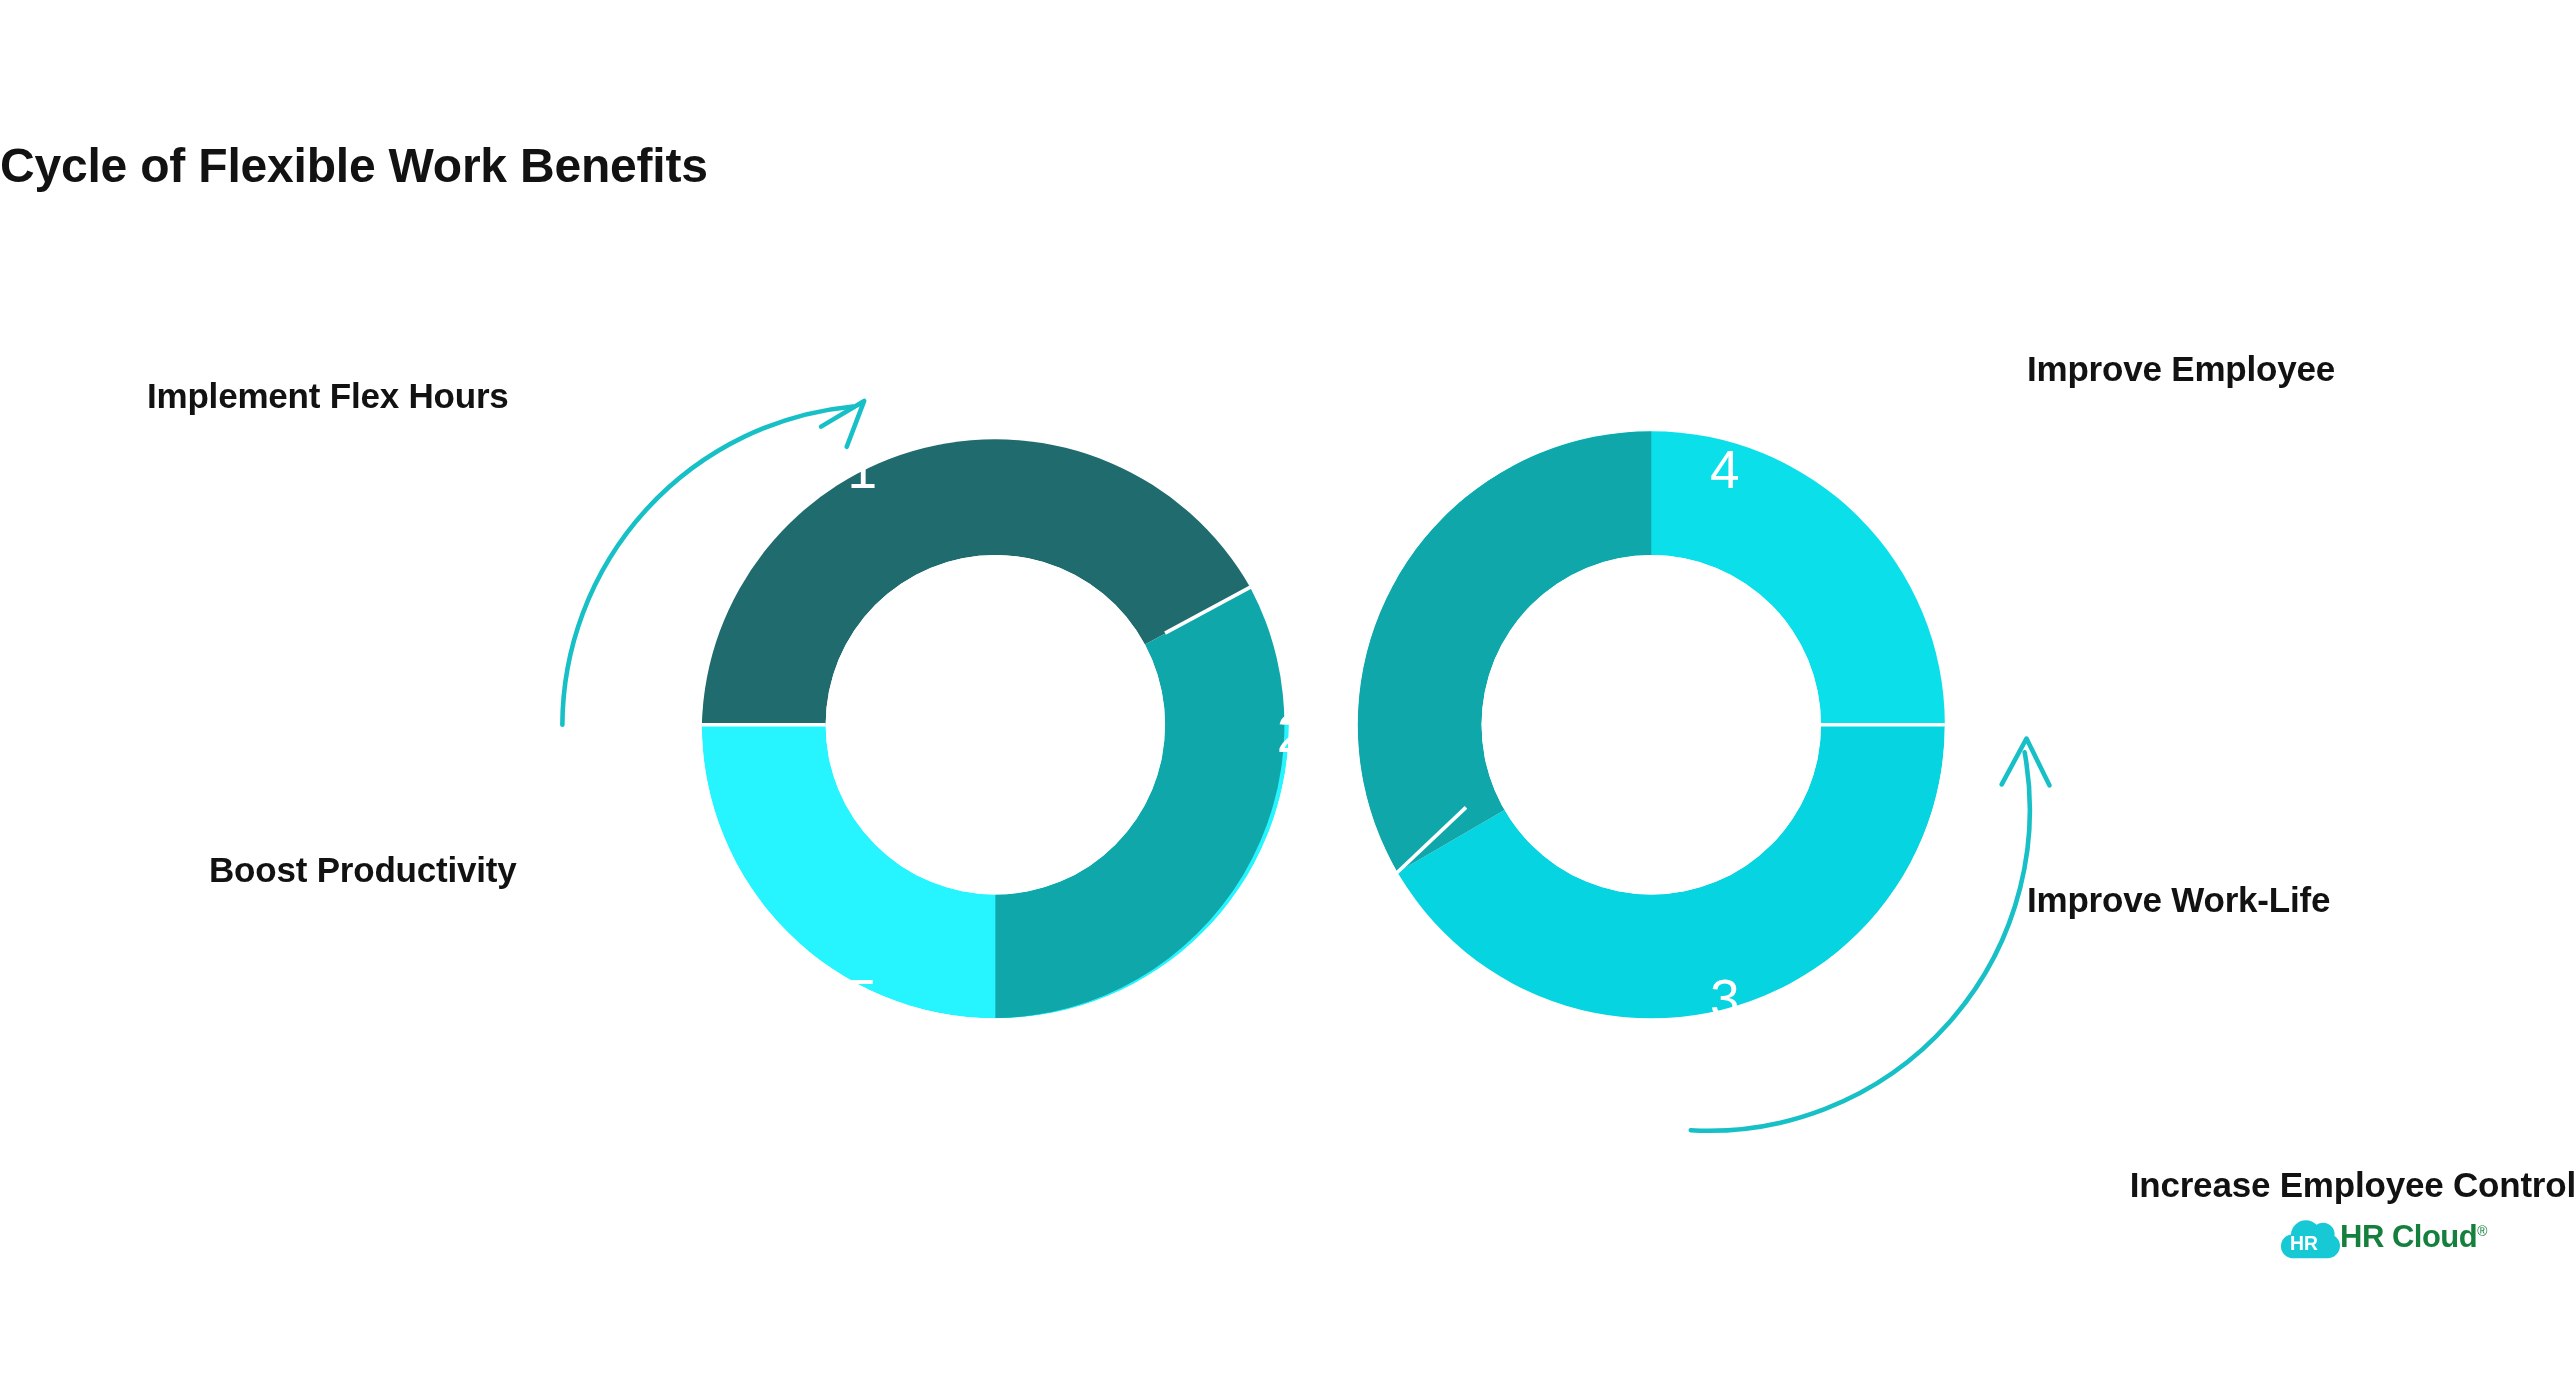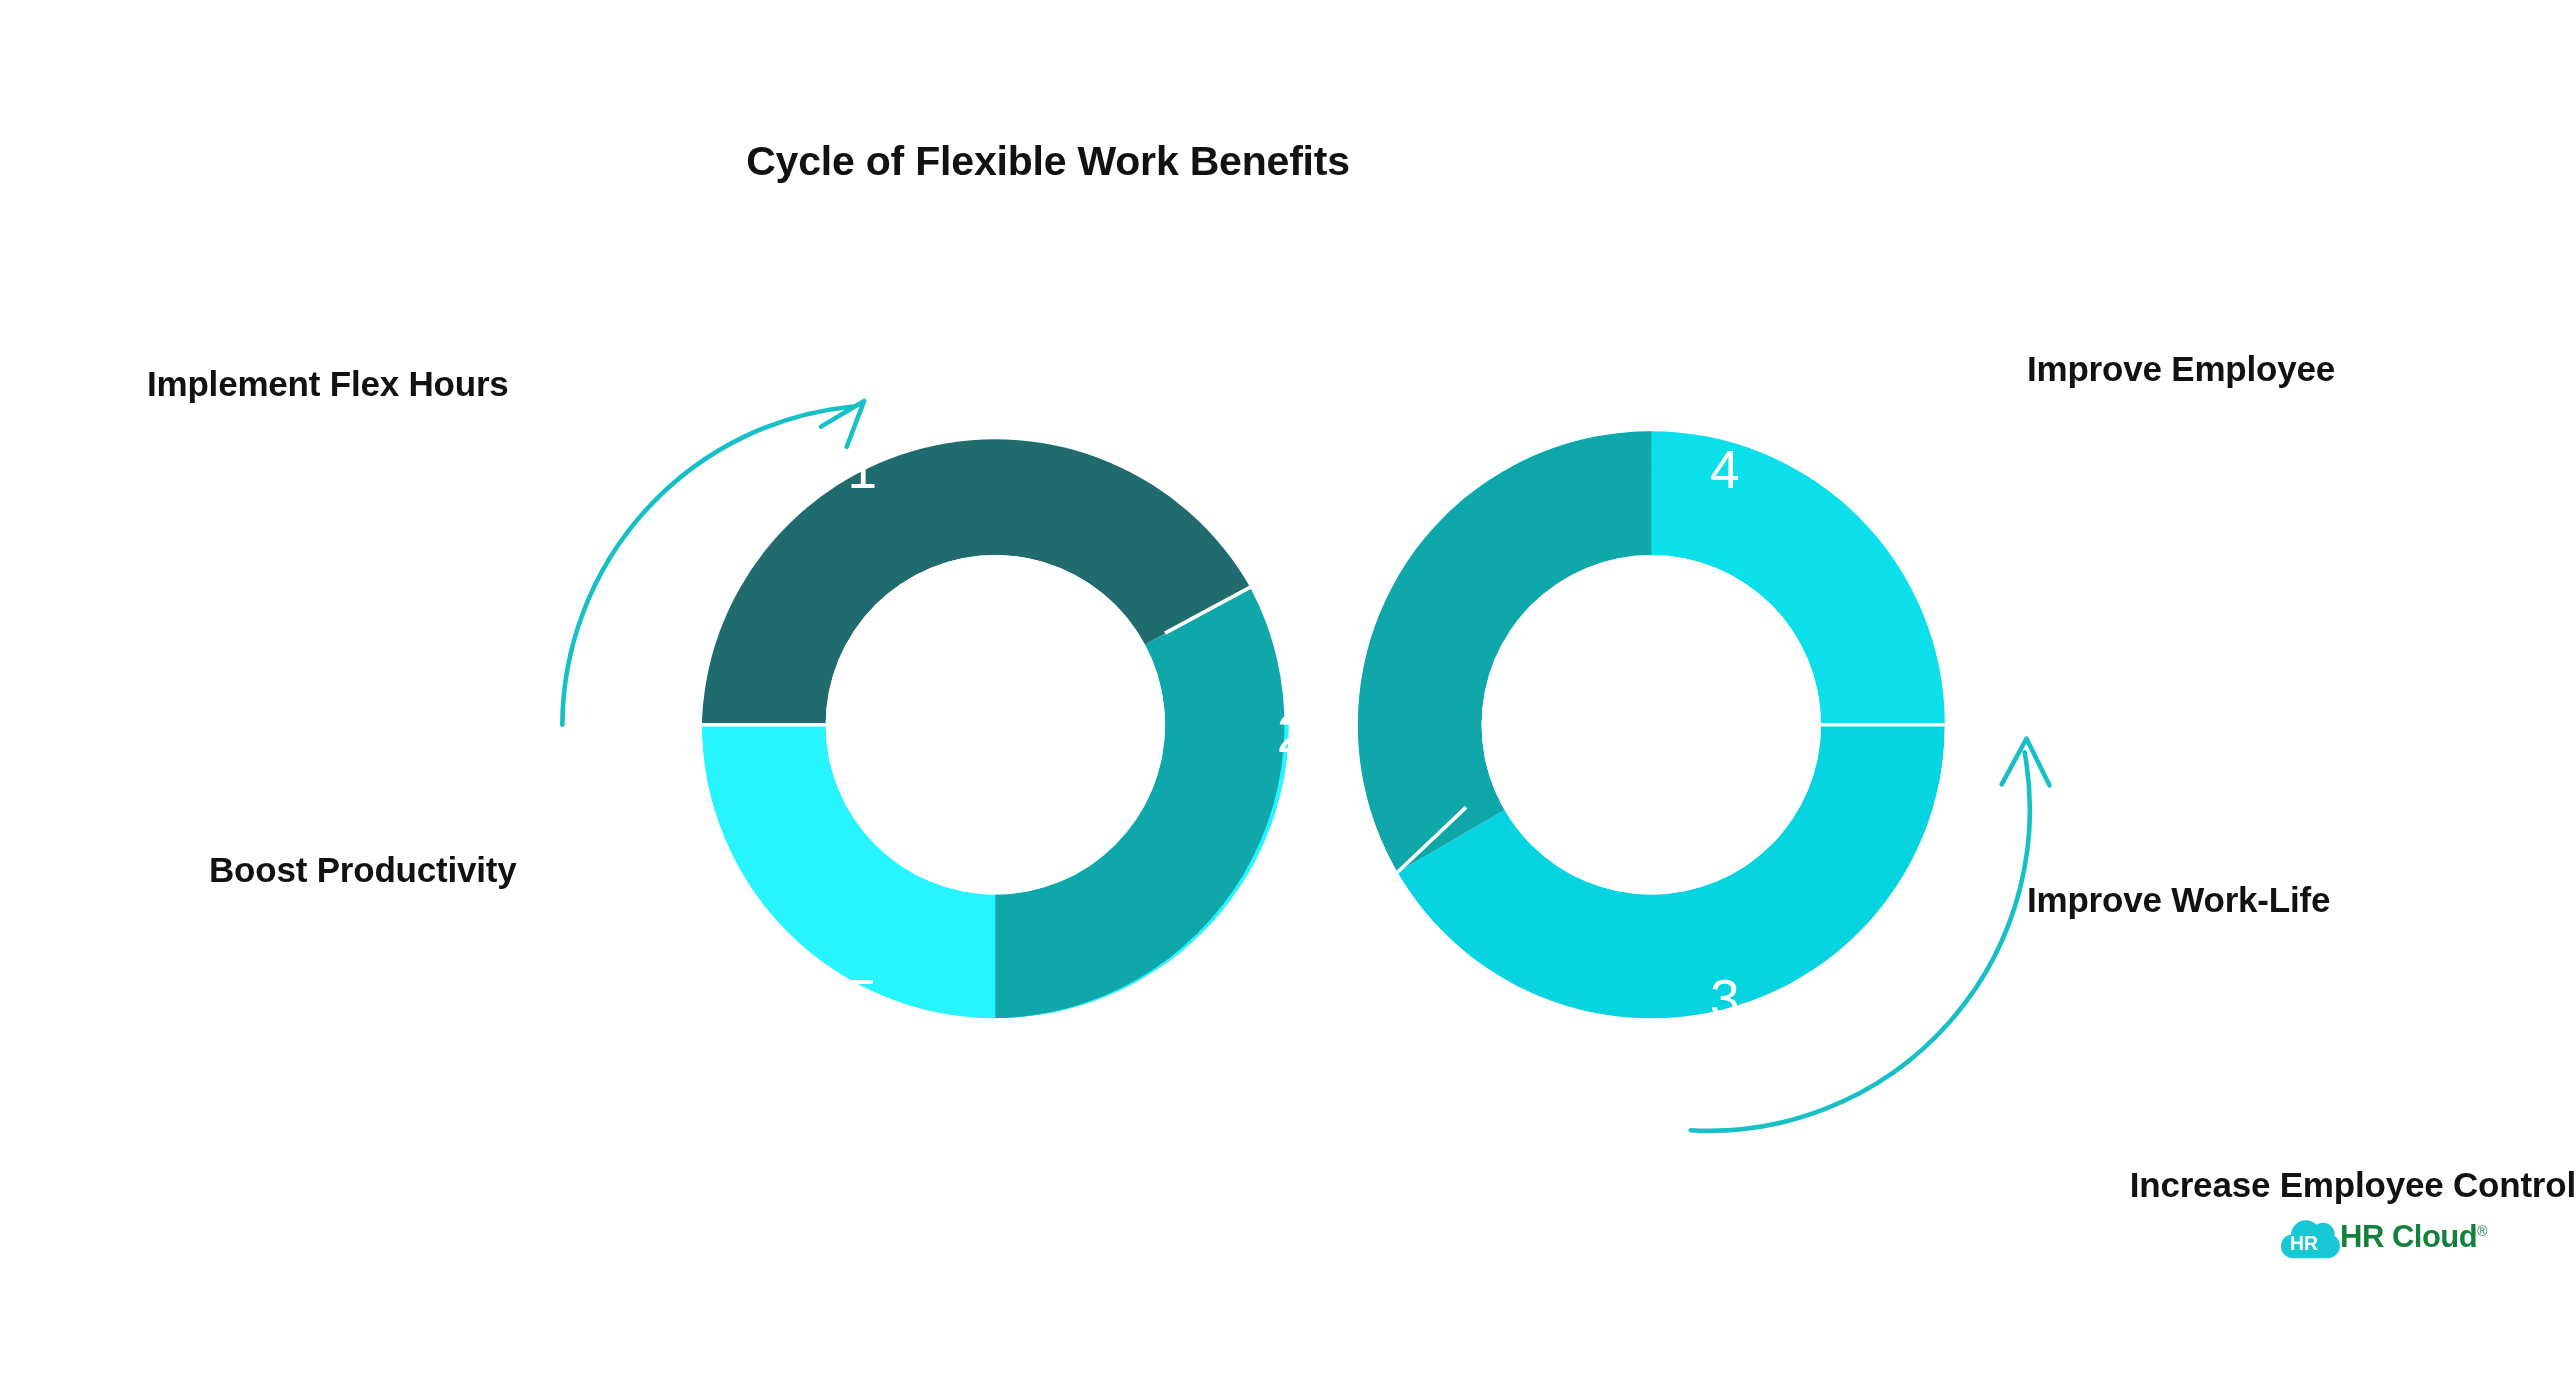--- a/index.html
+++ b/index.html
@@ -23,41 +23,40 @@
     top: 0;
     width: 2576px;
     height: 1389px;
   }
 
   .chart-title {
     position: absolute;
     left: 0;
     top: 138px;
     width: 2096px;
-    text-align: center;
-    font-size: 41px;
+    font-size: 48px;
     font-weight: bold;
     color: #121212;
     letter-spacing: -0.2px;
   }
 
   .seg-label {
     position: absolute;
     font-size: 35px;
     font-weight: bold;
     color: #121212;
     line-height: 1.28;
     letter-spacing: -0.2px;
   }
   .seg-label.right-side { text-align: left; }
   .seg-label.left-side  { text-align: left; }
   .seg-label.center-side { text-align: right; width: 2576px; left: 0; }
 
   
-  #label-1 { left: 147px;  top: 362px;  width: 477px; }
+  #label-1 { left: 147px;  top: 374px;  width: 477px; }
   #label-5 { left: 209px;  top: 848px;  width: 477px; }
   #label-2 { top: 1163px; }
   #label-4 { left: 2027px; top: 347px;  width: 495px; }
   #label-3 { left: 2027px; top: 842px;  width: 495px; margin-top: 36px; }
 
   .num {
     font-size: 58px;
     fill: #ffffff;
     font-family: "Liberation Sans", sans-serif;
     font-weight: 400;

